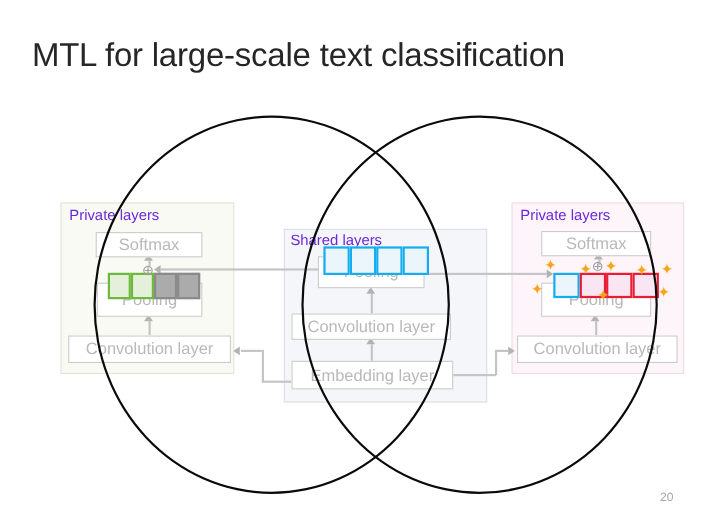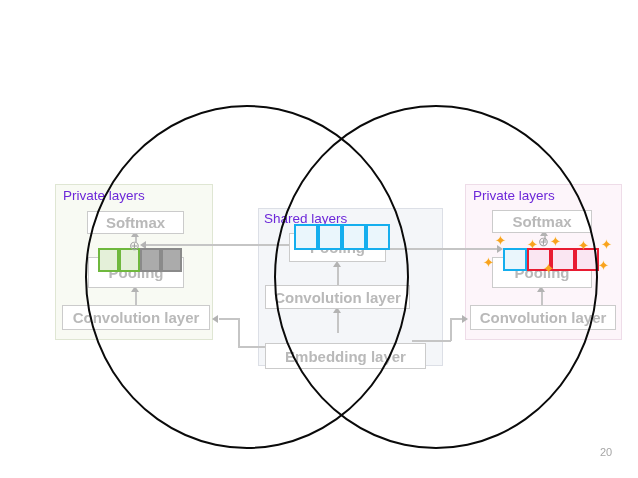--- a/index.html
+++ b/index.html
@@ -9,27 +9,27 @@
   #title{position:absolute;left:29px;top:34px;font-size:30px;color:#262626;letter-spacing:-0.2px;white-space:nowrap;}
 
   
   .group{position:absolute;border:1px solid;z-index:1;box-sizing:border-box;}
   #g-left{left:55px;top:184px;width:158px;height:156px;background:#f8faf3;border-color:#dfe6d3;}
   #g-shared{left:258px;top:208px;width:185px;height:158px;background:#f4f6f9;border-color:#dcdfe6;}
   #g-right{left:465px;top:184px;width:157px;height:156px;background:#fdf5fa;border-color:#eedce8;}
   .group-label{position:absolute;font-size:13.5px;color:#6d28d9;white-space:nowrap;}
 
   
-  .lbox{position:absolute;border:1px solid #cbcbcb;background:#ffffff;z-index:3;display:flex;align-items:center;justify-content:center;font-weight:bold;color:#b9b9b9;font-size:15px;box-sizing:border-box;white-space:nowrap;}
+  .lbox{position:absolute;border:1px solid #cbcbcb;background:#ffffff;z-index:3;display:flex;align-items:center;justify-content:center;font-weight:normal;color:#b9b9b9;font-size:15px;box-sizing:border-box;white-space:nowrap;}
   #softmax-l{left:87px;top:211px;width:97px;height:23px;}
   #pooling-l{left:88px;top:257px;width:96px;height:31px;}
   #conv-l{left:62px;top:305px;width:148px;height:25px;}
   #pooling-c{left:289px;top:233px;width:97px;height:29px;}
   #conv-c{left:265px;top:285px;width:145px;height:24px;}
-  #embed-c{left:265px;top:343px;width:161px;height:26px;}
+  #embed-c{left:265px;top:328px;width:147px;height:26px;}
   #softmax-r{left:492px;top:210px;width:100px;height:23px;}
   #pooling-r{left:492px;top:257px;width:100px;height:31px;}
   #conv-r{left:470px;top:305px;width:146px;height:25px;}
 
   
   .cells{position:absolute;display:flex;z-index:4;}
   #cells-left{left:98px;top:248px;}
   #cells-left .sq{width:21px;height:24px;}
   #cells-shared{left:294px;top:224px;}
   #cells-shared .sq{width:24px;height:26px;}
@@ -66,20 +66,21 @@
   
   .sparkle{position:absolute;z-index:7;color:#f9a21f;font-size:13px;line-height:1;text-shadow:0 0 1px #ffd24d;}
 
   #page-number{position:absolute;left:600px;top:446px;font-size:11px;color:#a6a6a6;}
 </style>
 </head>
 <body>
 
 <div class="slide">
 
+  <div id="title">MTL for large-scale text classification</div>
 
   <div class="group" id="g-left">
     <div class="group-label" style="left:7px;top:3px;">Private layers</div>
   </div>
   <div class="group" id="g-shared">
     <div class="group-label" style="left:5px;top:2px;">Shared layers</div>
   </div>
   <div class="group" id="g-right">
     <div class="group-label" style="left:7px;top:3px;">Private layers</div>
   </div>

